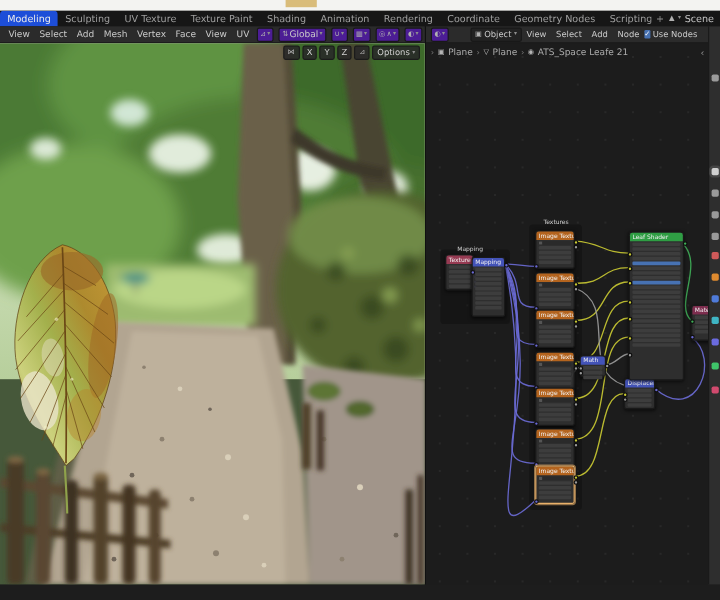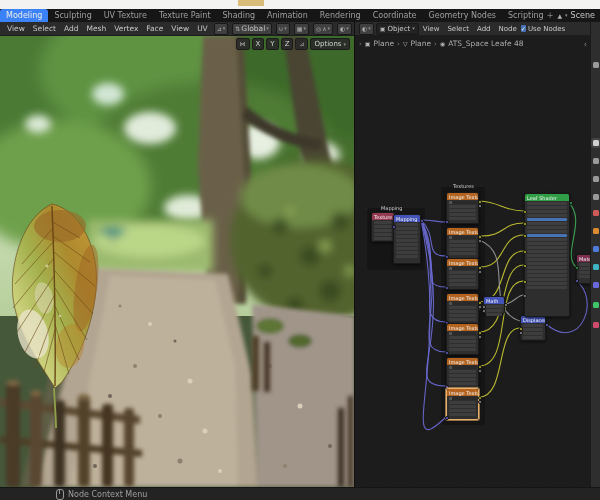--- a/index.html
+++ b/index.html
@@ -6,48 +6,48 @@
   #app{position:relative;width:600px;height:500px;overflow:hidden;background:#1d1d1d;
        font-family:"DejaVu Sans",sans-serif;color:#c8c8c8;}
   
   .top-strip{position:absolute;top:0;left:0;width:600px;height:9px;background:#f3f3f1;}
   .tan-block{position:absolute;left:238px;top:0;width:26px;height:6px;}
   
   .topbar{position:absolute;top:9px;left:0;width:600px;height:13px;background:#161616;
           display:flex;align-items:stretch;font-size:8px;color:#9f9f9f;}
   .tabs{display:flex;align-items:stretch;overflow:hidden;}
   .tab{padding:0 6px;display:flex;align-items:center;white-space:nowrap;}
-  .tab.active{background:#3b82f6;color:#ececec;border-radius:3px 3px 0 0;}
+  .tab.active{background:#1d4ed8;color:#ececec;border-radius:3px 3px 0 0;}
   .tab.add{color:#8a8a8a;padding:0 4px;}
   .topbar-right{margin-left:auto;display:flex;align-items:center;gap:3px;padding-right:5px;color:#c6c6c6;}
   .mini-icon{font-size:6px;color:#b0b0b0;line-height:1;}
   .chev{font-size:5px;color:#8f8f8f;line-height:1;}
   
   .workspace{position:absolute;top:22px;left:0;width:548px;height:465px;display:flex;}
   .left-pane{width:355px;display:flex;flex-direction:column;border-right:1px solid #101010;box-sizing:border-box;}
   .editor-header{height:14px;min-height:14px;background:#2b2b2b;border-bottom:1px solid #1c1c1c;
                  display:flex;align-items:center;font-size:7.5px;color:#c9c9c9;
                  padding:0 3px;white-space:nowrap;overflow:hidden;box-sizing:border-box;}
   .menu{padding:0 4px;}
-  .hgroup{display:flex;align-items:center;gap:1px;background:#404040;border:1px solid #181818;
+  .hgroup{display:flex;align-items:center;gap:1px;background:#4c1d95;border:1px solid #181818;
           border-radius:2px;padding:0 2px;height:10px;margin:0 2px;}
   .viewport{position:relative;flex:1;overflow:hidden;background:#46583a;}
   .viewport svg{position:absolute;inset:0;}
   .vp-overlay{position:absolute;top:2px;right:4px;display:flex;gap:2px;align-items:center;
               font-size:7px;color:#d2d2d2;}
   .ovl-btn{background:rgba(40,40,40,.88);border:1px solid #1b1b1b;border-radius:2px;
            padding:0 3px;height:10px;display:flex;align-items:center;gap:2px;}
   
   .right-pane{flex:1;display:flex;}
   .node-editor{width:235px;display:flex;flex-direction:column;}
   .node-editor .editor-header{font-size:7px;padding:0 2px;}
   .checkbox{width:7px;height:7px;border-radius:1px;display:inline-flex;align-items:center;
             justify-content:center;font-size:6px;color:#fff;margin-right:2px;}
   .dd{display:flex;align-items:center;gap:2px;background:#222;border:1px solid #181818;
-      border-radius:2px;padding:0 3px;height:10px;}
+      border-radius:2px;padding:0 3px;height:10px;margin-left:16px;}
   .sphere{width:7px;height:7px;border-radius:50%;background:radial-gradient(circle at 30% 30%,#777,#222);}
   .node-canvas{position:relative;flex:1;background:#1c1c1c;overflow:hidden;
     background-image:radial-gradient(#282828 .6px,transparent .7px);background-size:23px 23px;}
   .breadcrumb{position:absolute;top:3px;left:4px;display:flex;gap:3px;align-items:center;
               font-size:7.5px;color:#ababab;z-index:5;}
   .bc-icon{font-size:6px;color:#b5b5b5;}
   .bc-sep{color:#7d7d7d;font-size:7px;}
   .bc-overflow{position:absolute;top:4px;right:3px;color:#8a8a8a;font-size:8px;z-index:5;}
   .frame-bg{position:absolute;background:rgba(0,0,0,.25);border-radius:3px;}
   .frame-label{position:absolute;font-size:5px;color:#cfcfcf;white-space:nowrap;z-index:3;}
@@ -348,21 +348,21 @@
                 <span>Plane</span>
               </span>
               <span style="display:flex;gap:3px;align-items:center;">
                 <span class="bc-sep">›</span>
                 <span class="bc-icon">▽</span>
                 <span>Plane</span>
               </span>
               <span style="display:flex;gap:3px;align-items:center;">
                 <span class="bc-sep">›</span>
                 <span class="bc-icon">◉</span>
-                <span>ATS_Space Leafe 48</span>
+                <span>ATS_Space Leafe 21</span>
               </span>
             </div>
           <div class="bc-overflow">‹</div>
 
           <div style="position:absolute;inset:0;">
             <svg class="wires" width="235" height="451">
               <g class="w-vector">
                 <path d="M66,184 C78,184 82,186 91,186" stroke="#6a6ad4"></path>
                 <path d="M66,184 C84,202 68,220 91,220" stroke="#6a6ad4"></path>
                 <path d="M66,184 C88,224 60,251 91,251" stroke="#6a6ad4"></path>
@@ -573,19 +573,13 @@
           <div class="picon" style="top: 206px; background: rgb(222, 138, 47);"></div>
           <div class="picon" style="top: 224px; background: rgb(79, 123, 217);"></div>
           <div class="picon" style="top: 242px; background: rgb(63, 181, 196);"></div>
           <div class="picon" style="top: 260px; background: rgb(106, 106, 222);"></div>
           <div class="picon" style="top: 280px; background: rgb(63, 196, 106);"></div>
           <div class="picon" style="top: 300px; background: rgb(209, 74, 110);"></div>
         </div>
     </div>
   </div>
 
-  <div class="status">
-    <span class="mouse-icon">
-        <i></i>
-      </span>
-    <span>Node Context Menu</span>
-  </div>
 </div>
 
 </body></html>

